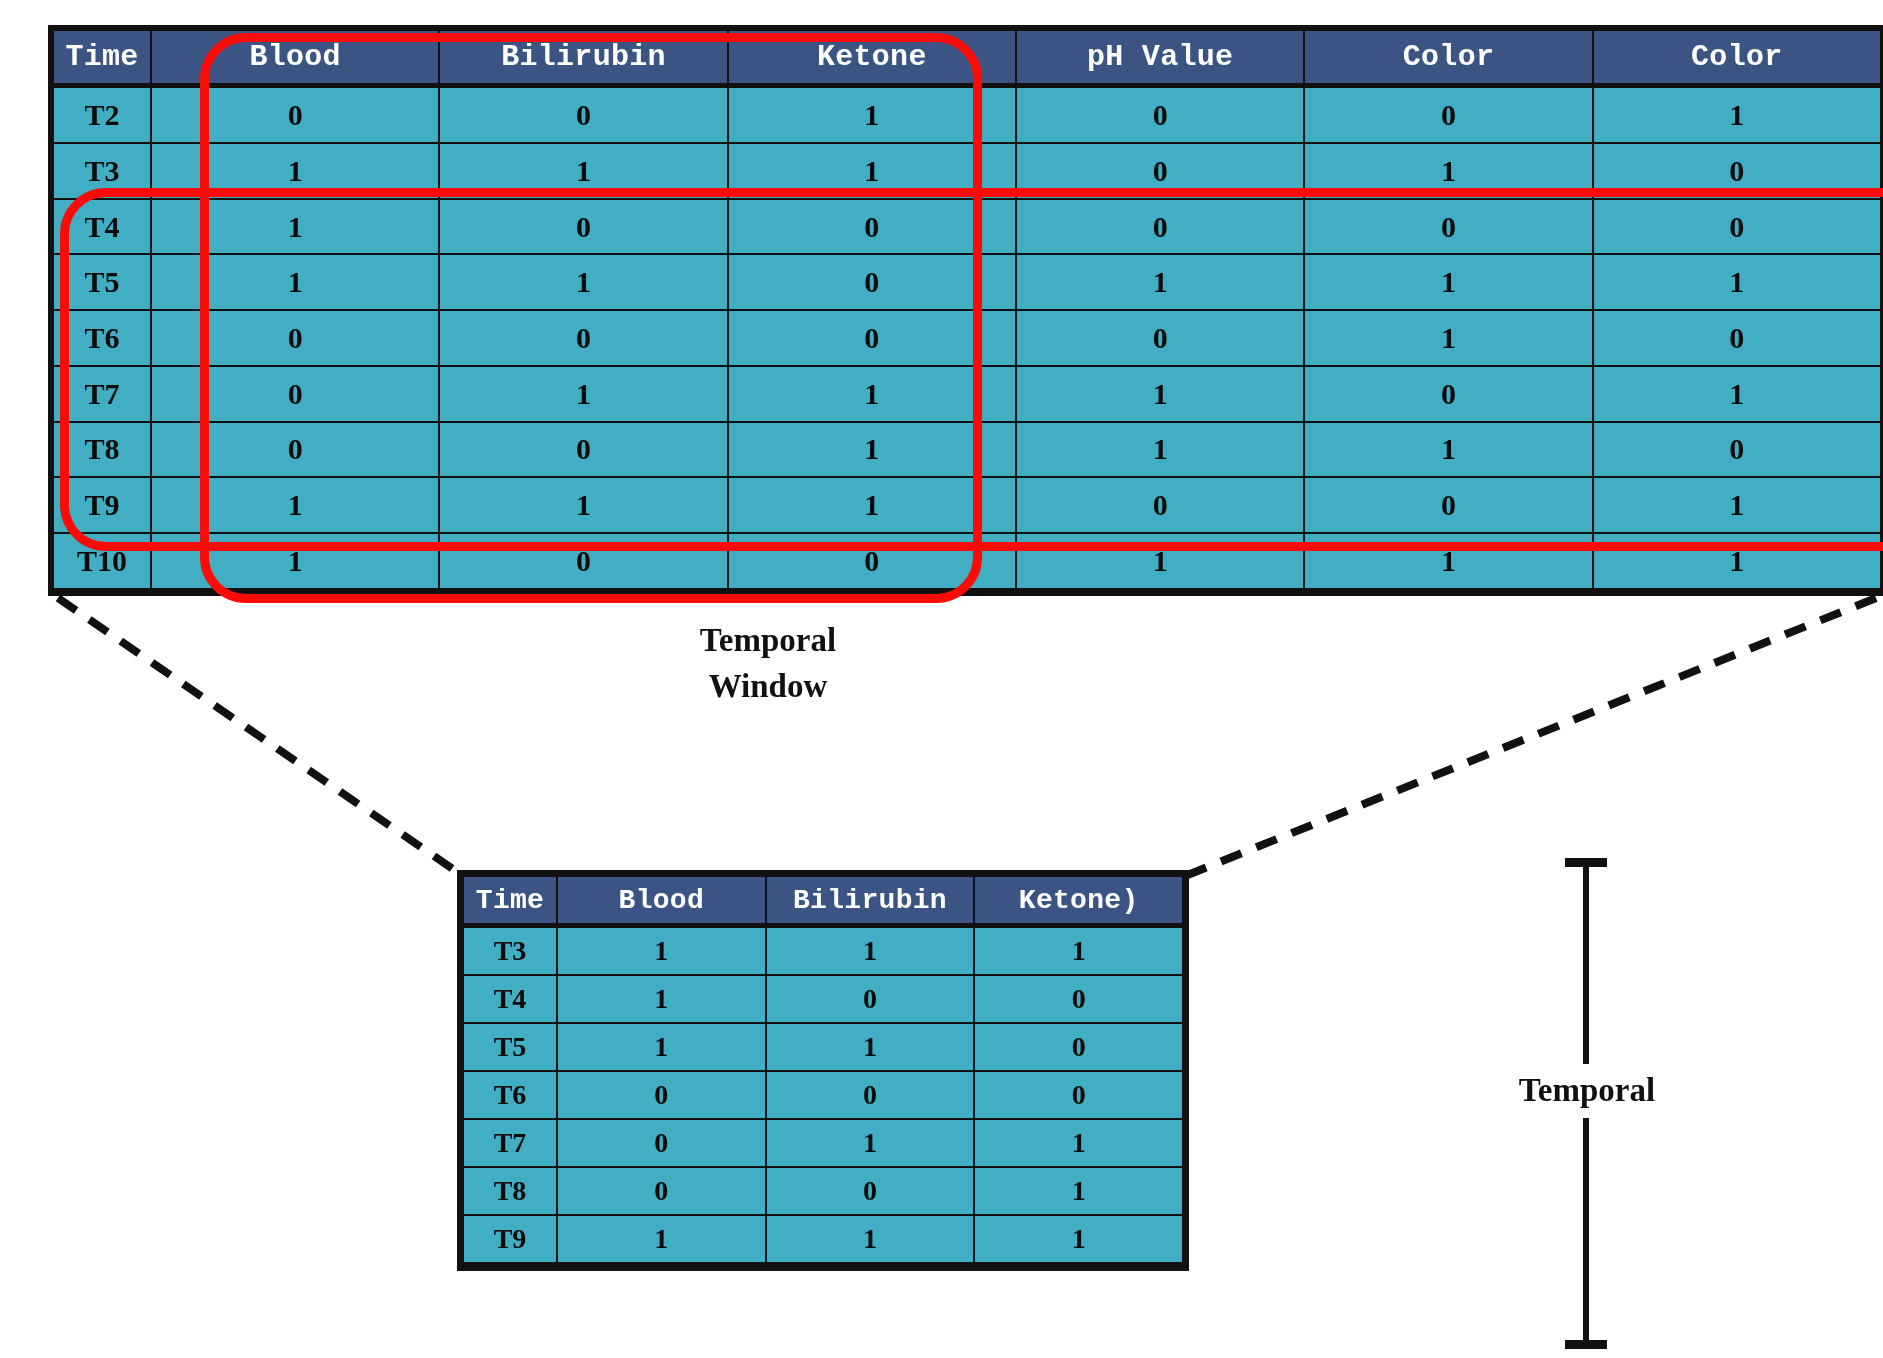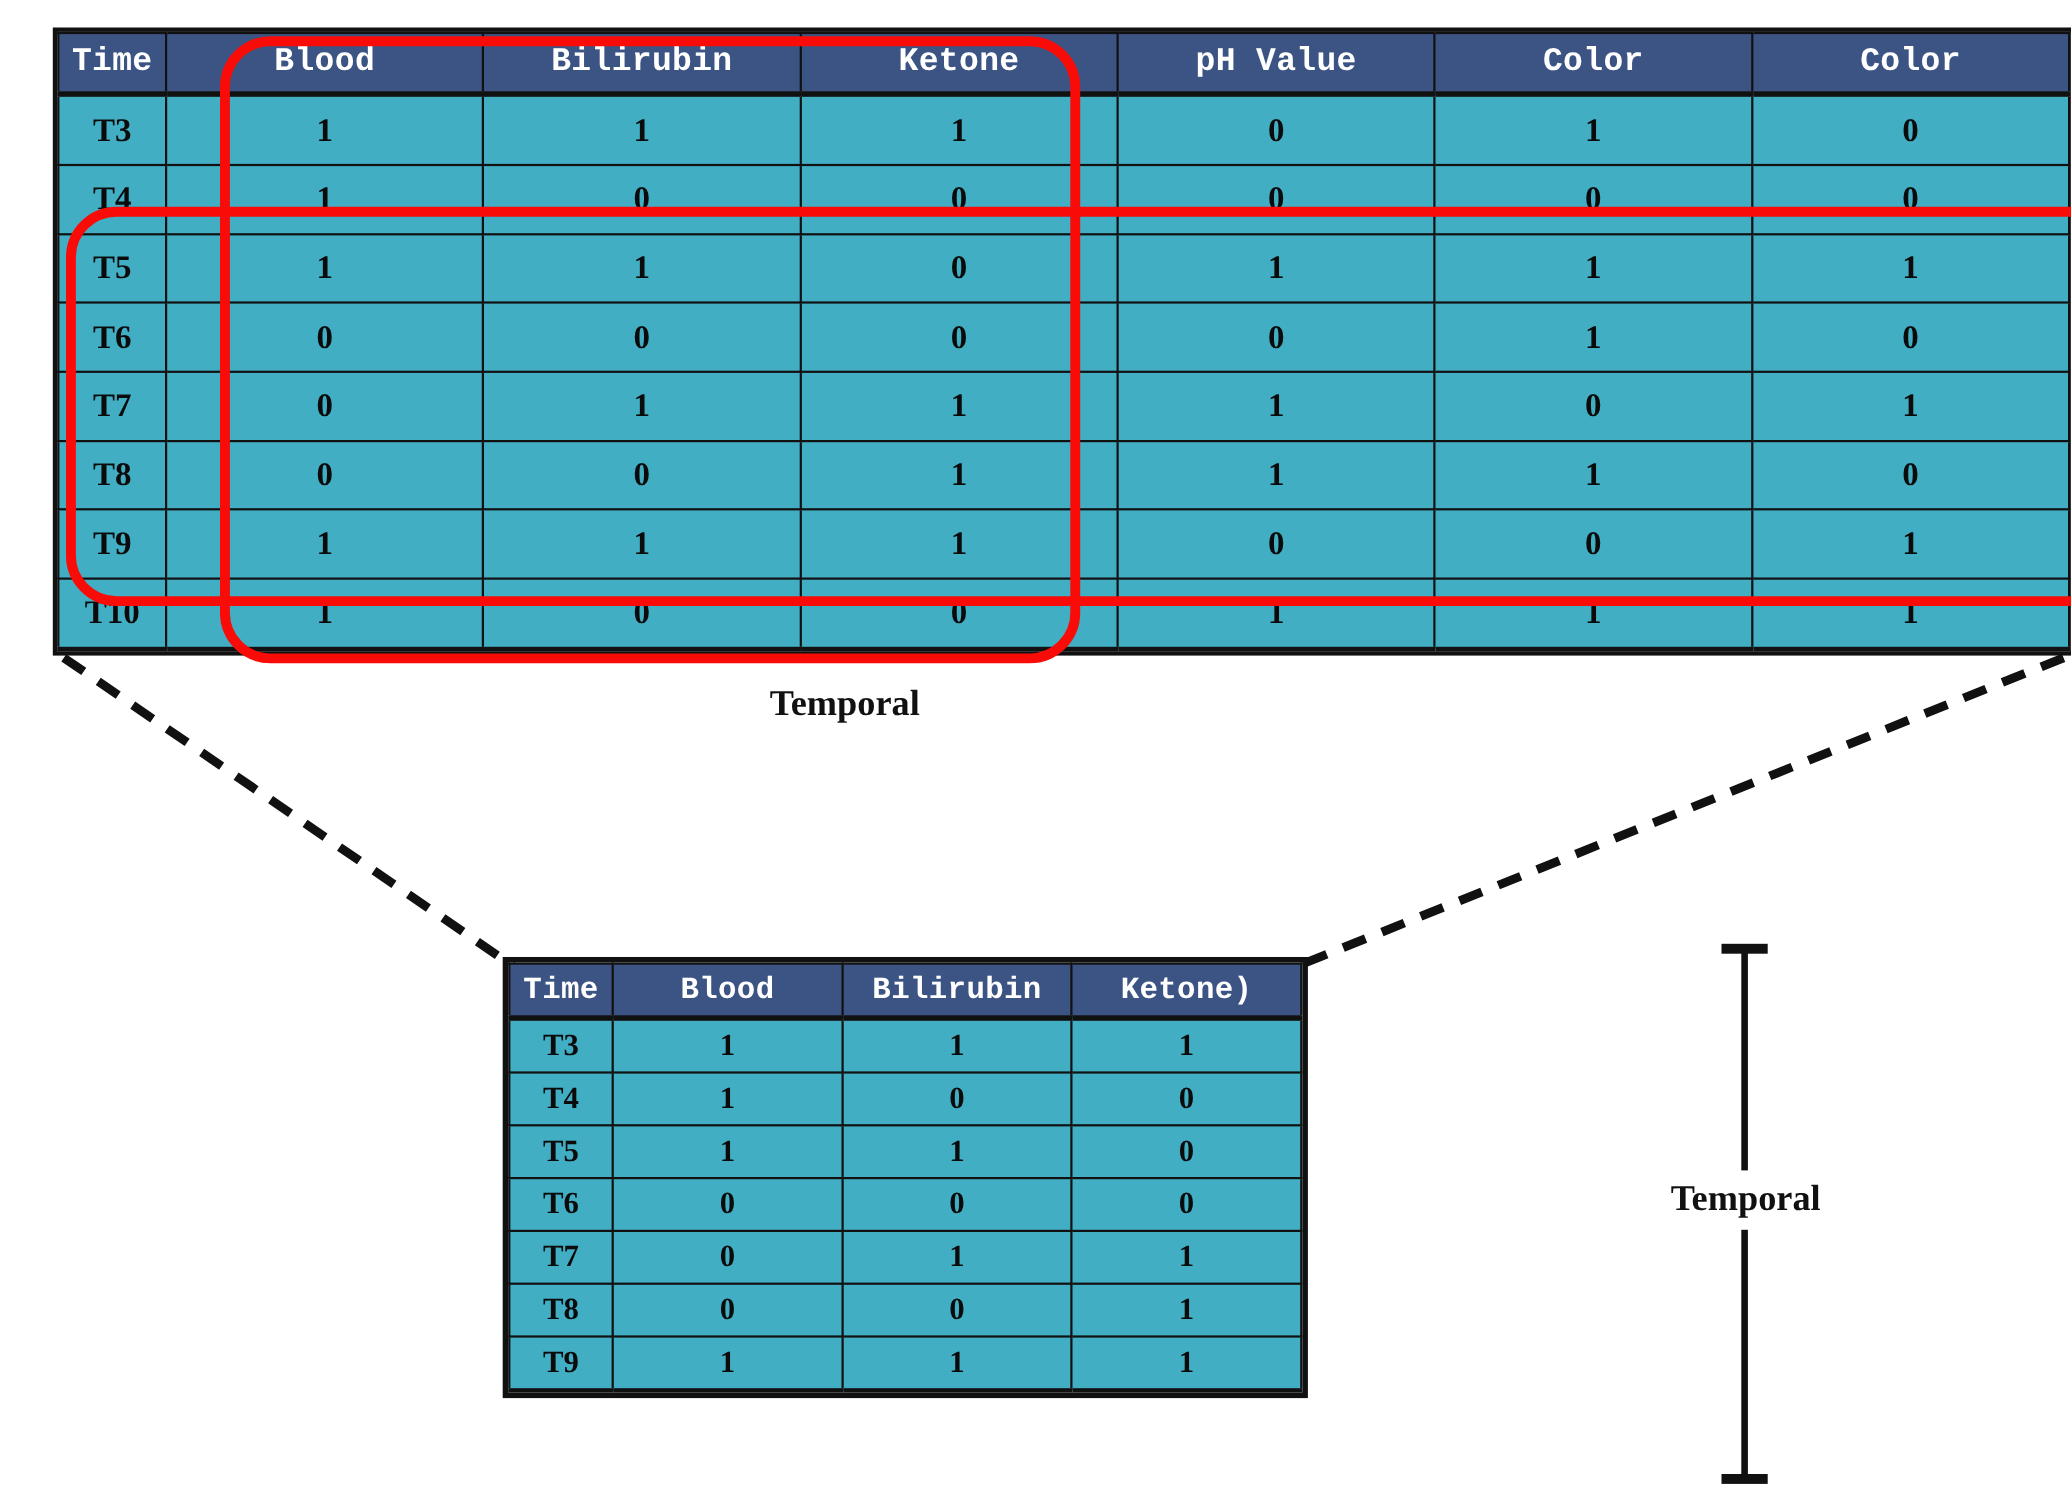--- a/index.html
+++ b/index.html
@@ -185,20 +185,29 @@
           <th>Blood</th>
           <th>Bilirubin</th>
           <th>Ketone</th>
           <th>pH Value</th>
           <th>Color</th>
           <th>Color</th>
         </tr>
       </thead>
       <tbody id="main-tbody">
           <tr>
+            <td class="col-time">T2</td>
+            <td>0</td>
+            <td>0</td>
+            <td>1</td>
+            <td>0</td>
+            <td>0</td>
+            <td>1</td>
+          </tr>
+          <tr>
             <td class="col-time">T3</td>
             <td>1</td>
             <td>1</td>
             <td>1</td>
             <td>0</td>
             <td>1</td>
             <td>0</td>
           </tr>
           <tr>
             <td class="col-time">T4</td>
@@ -270,20 +279,21 @@
     <div class="red-box" id="red-horizontal"></div>
   </div>
 
   <svg id="connectors" viewBox="0 0 1883 1358" preserveAspectRatio="none">
     <line x1="58" y1="598" x2="466" y2="878" stroke="#111111" stroke-width="8" stroke-dasharray="22 16"></line>
     <line x1="1876" y1="598" x2="1180" y2="878" stroke="#111111" stroke-width="8" stroke-dasharray="22 16"></line>
   </svg>
 
   <div id="temporal-window-label">
     <div>Temporal</div>
+    <div>Window</div>
   </div>
 
   <div id="sub-table-wrap">
     <table class="grid">
       <thead>
         <tr>
           <th class="col-time-sub">Time</th>
           <th>Blood</th>
           <th>Bilirubin</th>
           <th>Ketone)</th>

